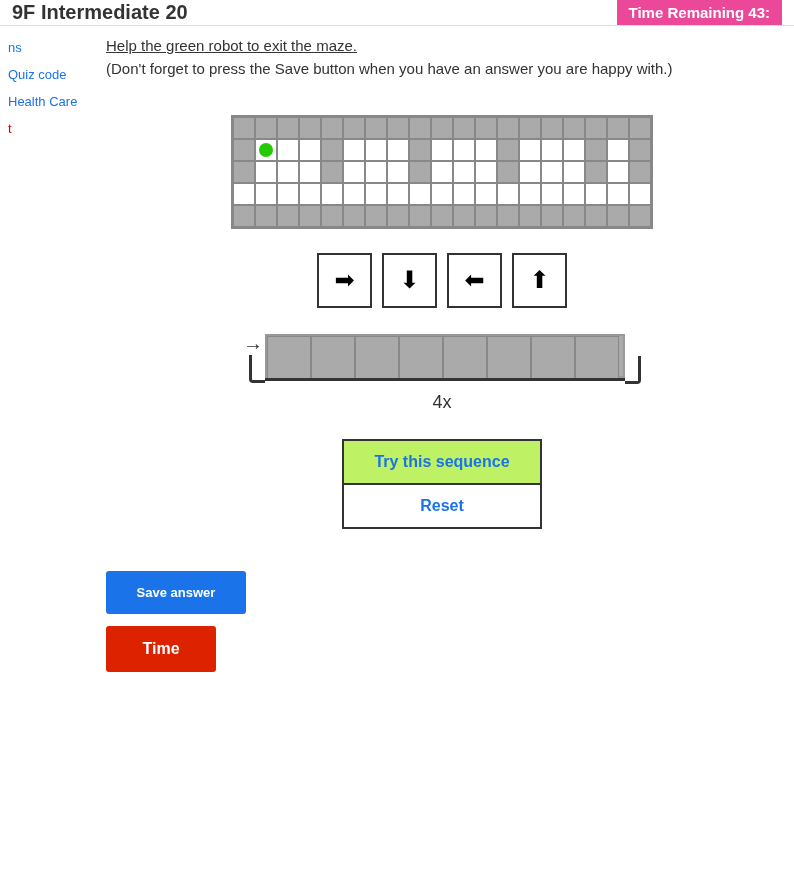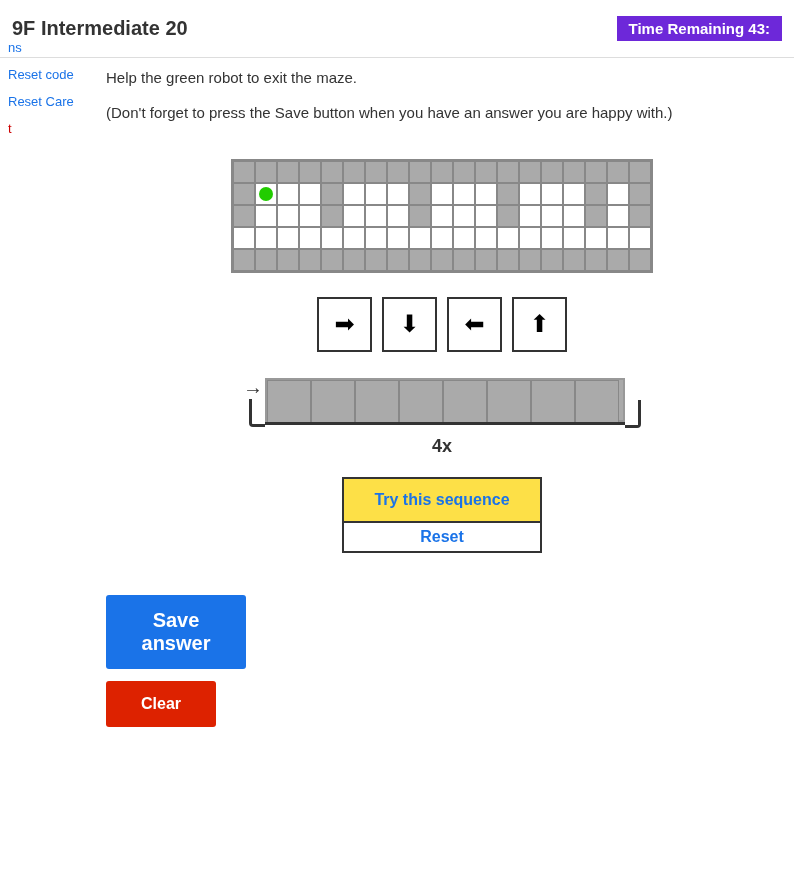--- a/index.html
+++ b/index.html
@@ -11,31 +11,31 @@
       min-height: 880px;
       position: relative;
       overflow-x: hidden;
     }
 
     
     .header-bar {
       display: flex;
       justify-content: space-between;
       align-items: center;
-      padding: 16px 12px;
+      padding: 0 12px;
       border-bottom: 1px solid #ddd;
       gap: 29px;
     }
     .header-title {
       font-size: 20px;
       font-weight: bold;
       color: #333;
     }
     .timer-badge {
-      background: #6d28d9;
+      background: #ec4899;
       color: #fff;
       padding: 4px 12px;
       font-size: 15px;
       font-weight: bold;
     }
 
     
     .sidebar {
       position: absolute;
       top: 0;
@@ -58,21 +58,21 @@
 
     
     .main-content {
       margin-left: 90px;
       padding: 8px 16px 30px 16px;
     }
 
     .instructions {
       font-size: 15px;
       line-height: 1.55;
-      margin-bottom: 12px;
+      text-decoration: underline;
     }
     .note {
       font-size: 15px;
       line-height: 1.55;
       margin-bottom: 34px;
     }
 
     
     .maze-container {
       display: flex;
@@ -138,48 +138,48 @@
     }
     .sequence-slot {
       width: 44px;
       height: 44px;
       border: 1px solid #888;
       background: #aaa;
     }
 
     .repeat-label {
       font-size: 18px;
-      font-weight: bold;
+      font-weight: normal;
       color: #333;
-      margin-bottom: 20px;
+      margin-bottom: 26px;
       text-align: center;
     }
 
     
     .action-buttons {
       display: flex;
       flex-direction: column;
       align-items: center;
       gap: 0;
       margin-bottom: 30px;
     }
     .try-btn {
       width: 200px;
       padding: 12px 0;
-      background: #fde047;
+      background: #bef264;
       border: 2px solid #333;
       color: #1a73e8;
       font-size: 16px;
       font-weight: bold;
       cursor: pointer;
       text-align: center;
     }
     .reset-btn {
       width: 200px;
-      padding: 5px 0;
+      padding: 12px 0;
       background: #fff;
       border: 2px solid #333;
       border-top: none;
       color: #1a73e8;
       font-size: 16px;
       font-weight: bold;
       cursor: pointer;
       text-align: center;
     }
 
@@ -188,21 +188,21 @@
       display: flex;
       flex-direction: column;
       gap: 12px;
       margin-top: 10px;
     }
     .save-btn {
       background: #1a73e8;
       color: #fff;
       border: none;
       padding: 14px 24px;
-      font-size: 20px;
+      font-size: 13px;
       font-weight: bold;
       cursor: pointer;
       border-radius: 3px;
       width: 140px;
     }
     .clear-btn {
       background: #dd2200;
       color: #fff;
       border: none;
       padding: 14px 24px;
@@ -244,22 +244,22 @@
 
 <div class="header-bar">
   <span class="header-title">9F Intermediate 20</span>
   <div class="timer-badge">
     <span>Time Remaining</span>&nbsp;<span>43:</span>
   </div>
 </div>
 
 <div class="sidebar">
   <span class="sidebar-link">ns</span>
-  <span class="sidebar-link">Reset code</span>
-  <span class="sidebar-link">Reset Care</span>
+  <span class="sidebar-link">Quiz code</span>
+  <span class="sidebar-link">Health Care</span>
   <span class="sidebar-link red">t</span>
 </div>
 
 <div class="main-content">
 
   <div class="instructions">
     <span>Help the green robot to exit the maze.</span><br>
   </div>
   <div class="note">(Don't forget to press the Save button when you have an answer you are happy with.)</div>
 
@@ -404,16 +404,16 @@
     <div class="repeat-label">4x</div>
 
     <div class="action-buttons">
       <button class="try-btn">Try this sequence</button>
       <button class="reset-btn">Reset</button>
     </div>
   </div>
 
   <div class="bottom-buttons">
     <button class="save-btn">Save answer</button>
-    <button class="clear-btn">Clear</button>
+    <button class="clear-btn">Time</button>
   </div>
 
 </div>
 
 </body></html>

